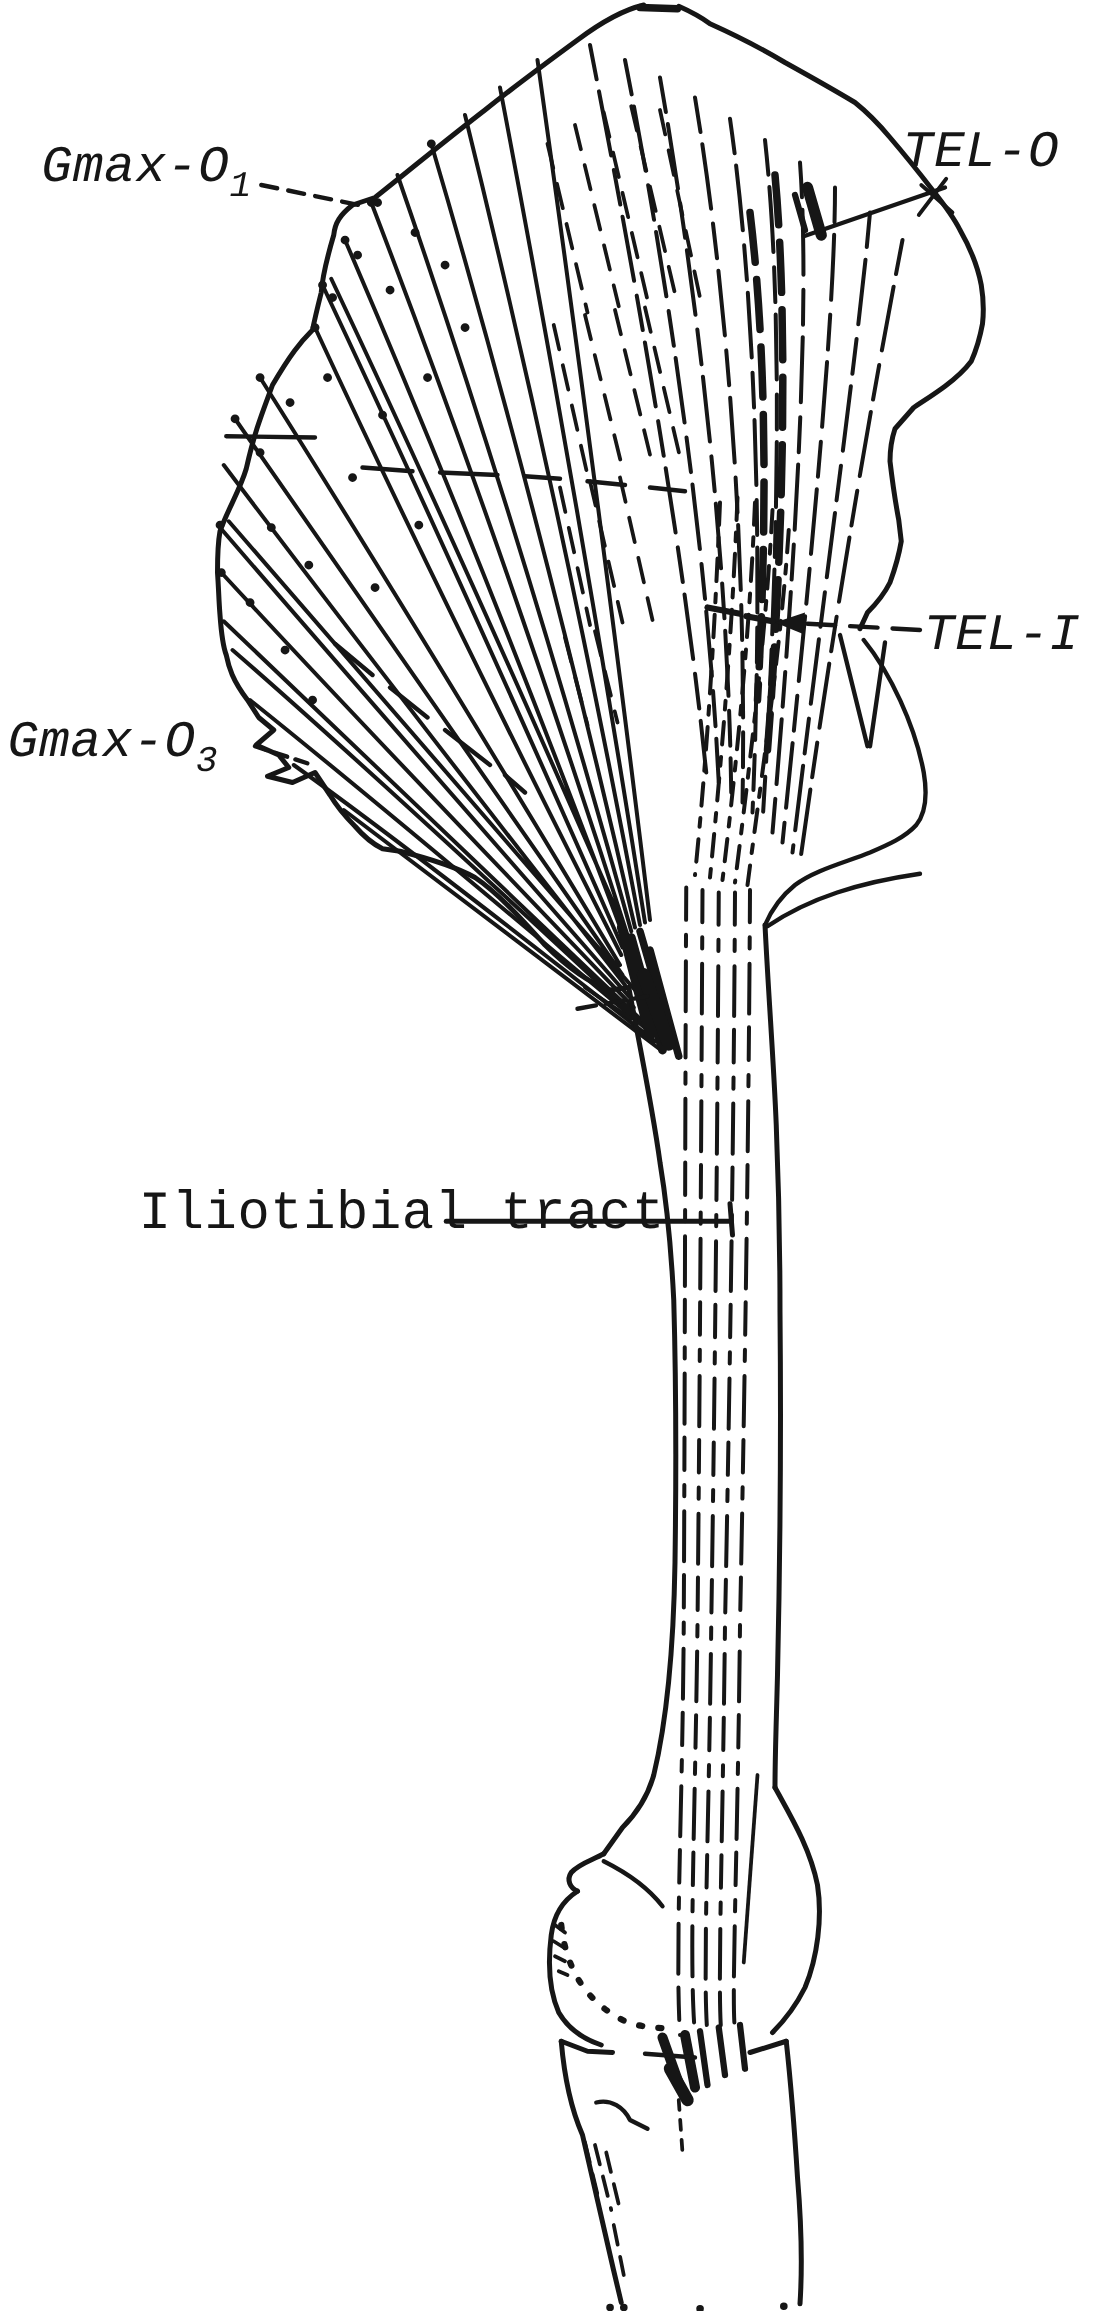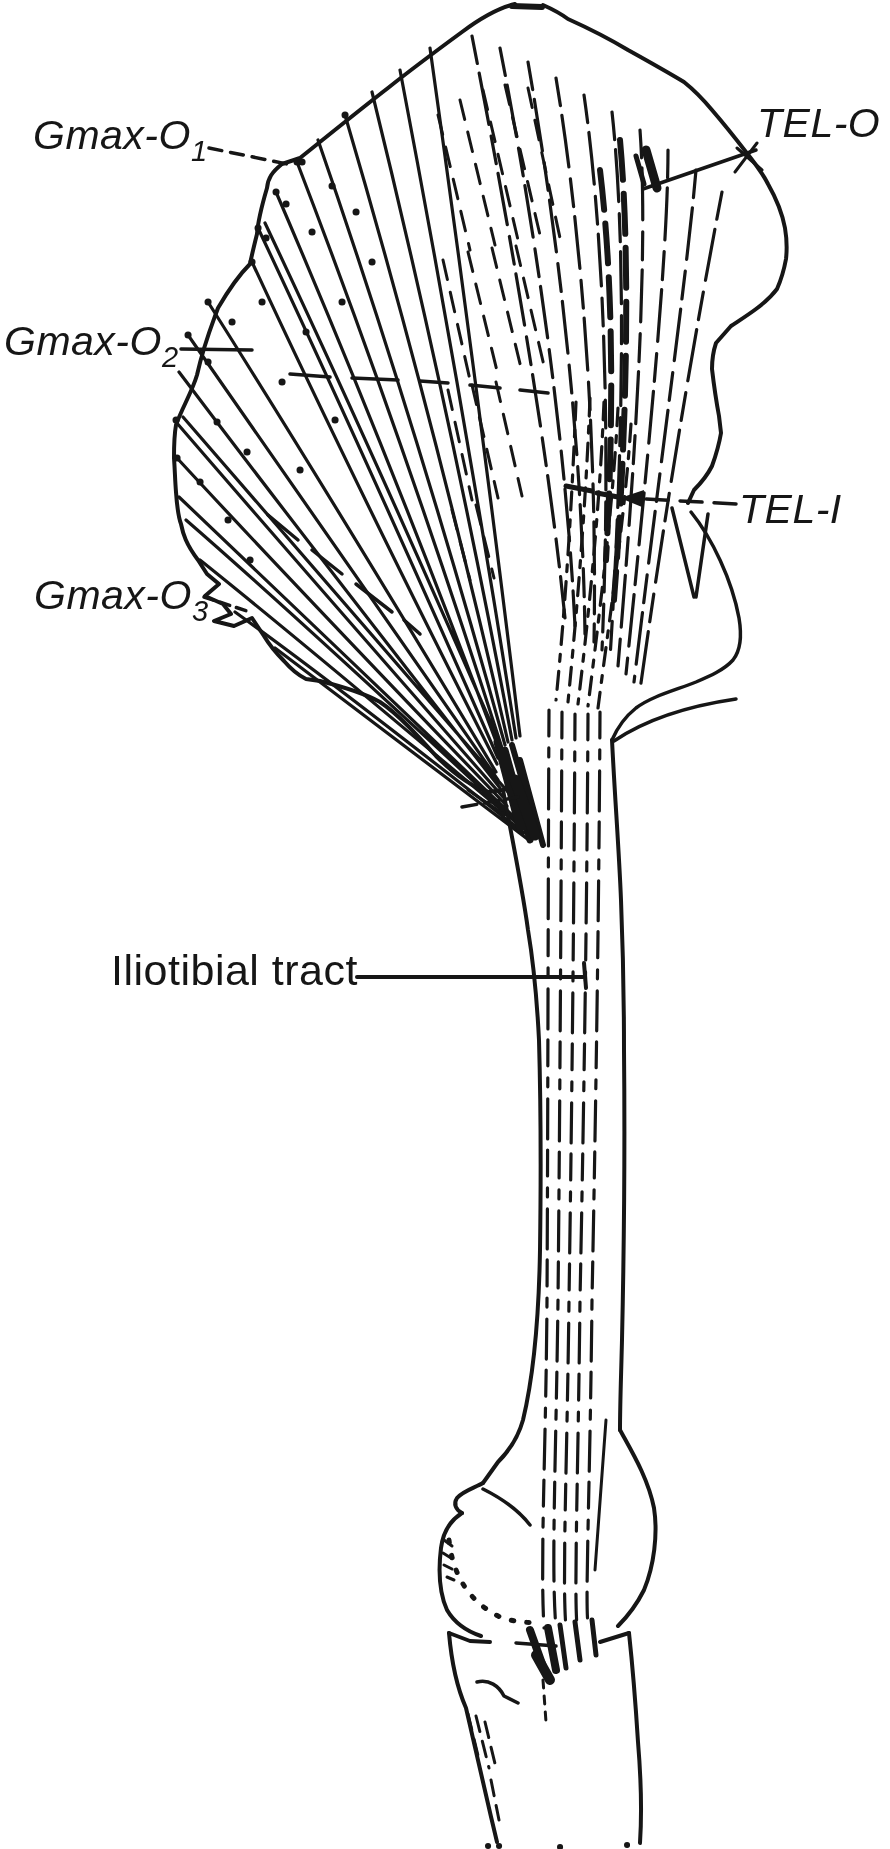--- a/index.html
+++ b/index.html
@@ -1,18 +1,18 @@
 <!DOCTYPE html>
 <html><head>
 <meta charset="utf-8">
 <style>
   html,body{margin:0;padding:0;}
   body{width:890px;height:1849px;background:#ffffff;overflow:hidden;}
   .stage{position:relative;width:890px;height:1849px;background:#ffffff;
-         font-family:Liberation Sans, sans-serif;color:#161616;}
+         font-family:Liberation Mono, monospace;color:#161616;}
   svg.drawing{position:absolute;left:0;top:0;width:890px;height:1849px;}
   .lbl{position:absolute;font-style:italic;font-size:41px;line-height:1.05;
        white-space:nowrap;color:#161616;letter-spacing:0.5px;}
   .lbl .sub{font-size:29px;position:relative;top:12px;font-style:italic;}
   .lbl.upright{font-style:normal;font-size:43px;letter-spacing:0.5px;text-align:right;}
   .lbl.upright .sub{font-style:normal;}
 </style>
 </head>
 <body>
 
@@ -168,27 +168,24 @@
       <path stroke-dasharray="15 8" d="M462,807 L518,797"></path>
       <path stroke-width="3" d="M468,790 L505,815"></path>
       <path stroke-width="4" d="M357,977 L583,977"></path>
       <path stroke-width="4" d="M584,963 L586,988"></path>
     </g>
   </svg>
 
   <div class="lbl" style="left:33px;top:114px">
     <span>Gmax-O</span><span class="sub">1</span>
   </div>
-  <div class="lbl" style="left:4px;top:320px">
-    <span>Gmax-O</span><span class="sub">2</span>
-  </div>
-  <div class="lbl" style="left:34px;top:574px">
+  <div class="lbl" style="left:6px;top:574px">
     <span>Gmax-O</span><span class="sub">3</span>
   </div>
-  <div class="lbl" style="left:757px;top:102px">
+  <div class="lbl" style="left:722px;top:102px">
     <span>TEL-O</span><span class="sub"></span>
   </div>
   <div class="lbl" style="left:739px;top:488px">
     <span>TEL-I</span><span class="sub"></span>
   </div>
   <div class="lbl upright" style="left:111px;top:948px">
     <span>Iliotibial tract</span><span class="sub"></span>
   </div>
 
 </div>

